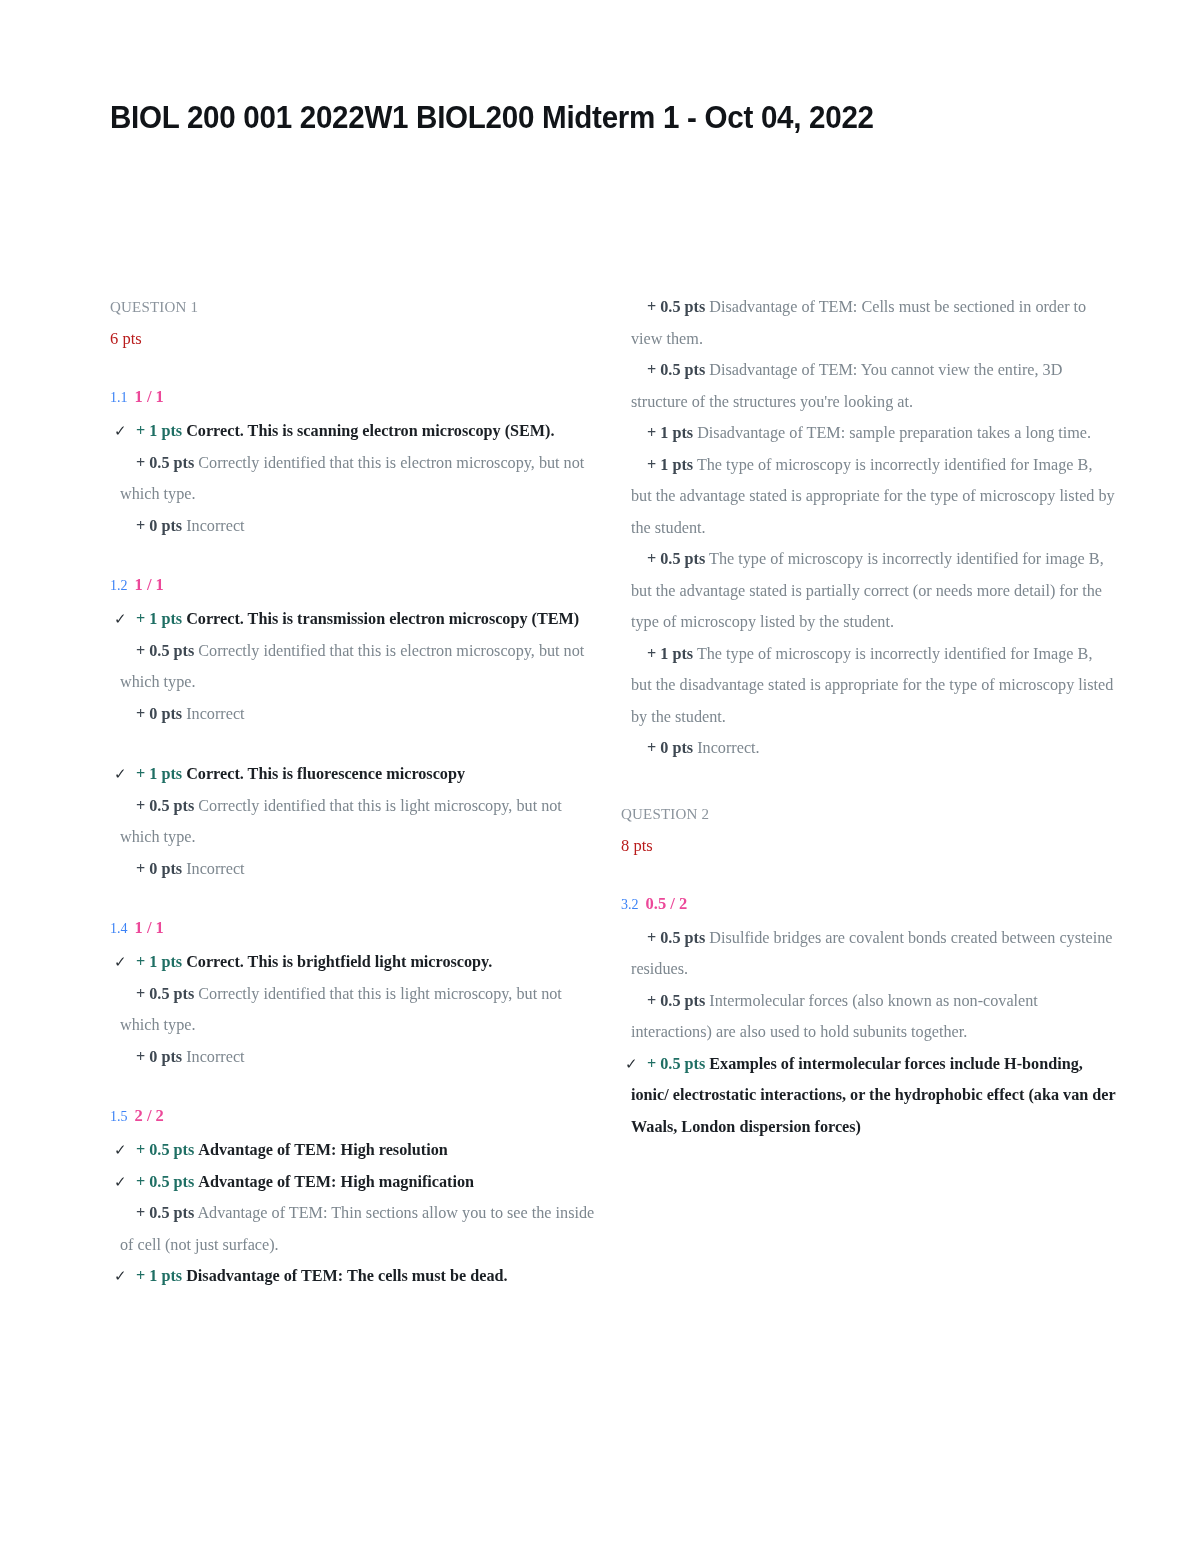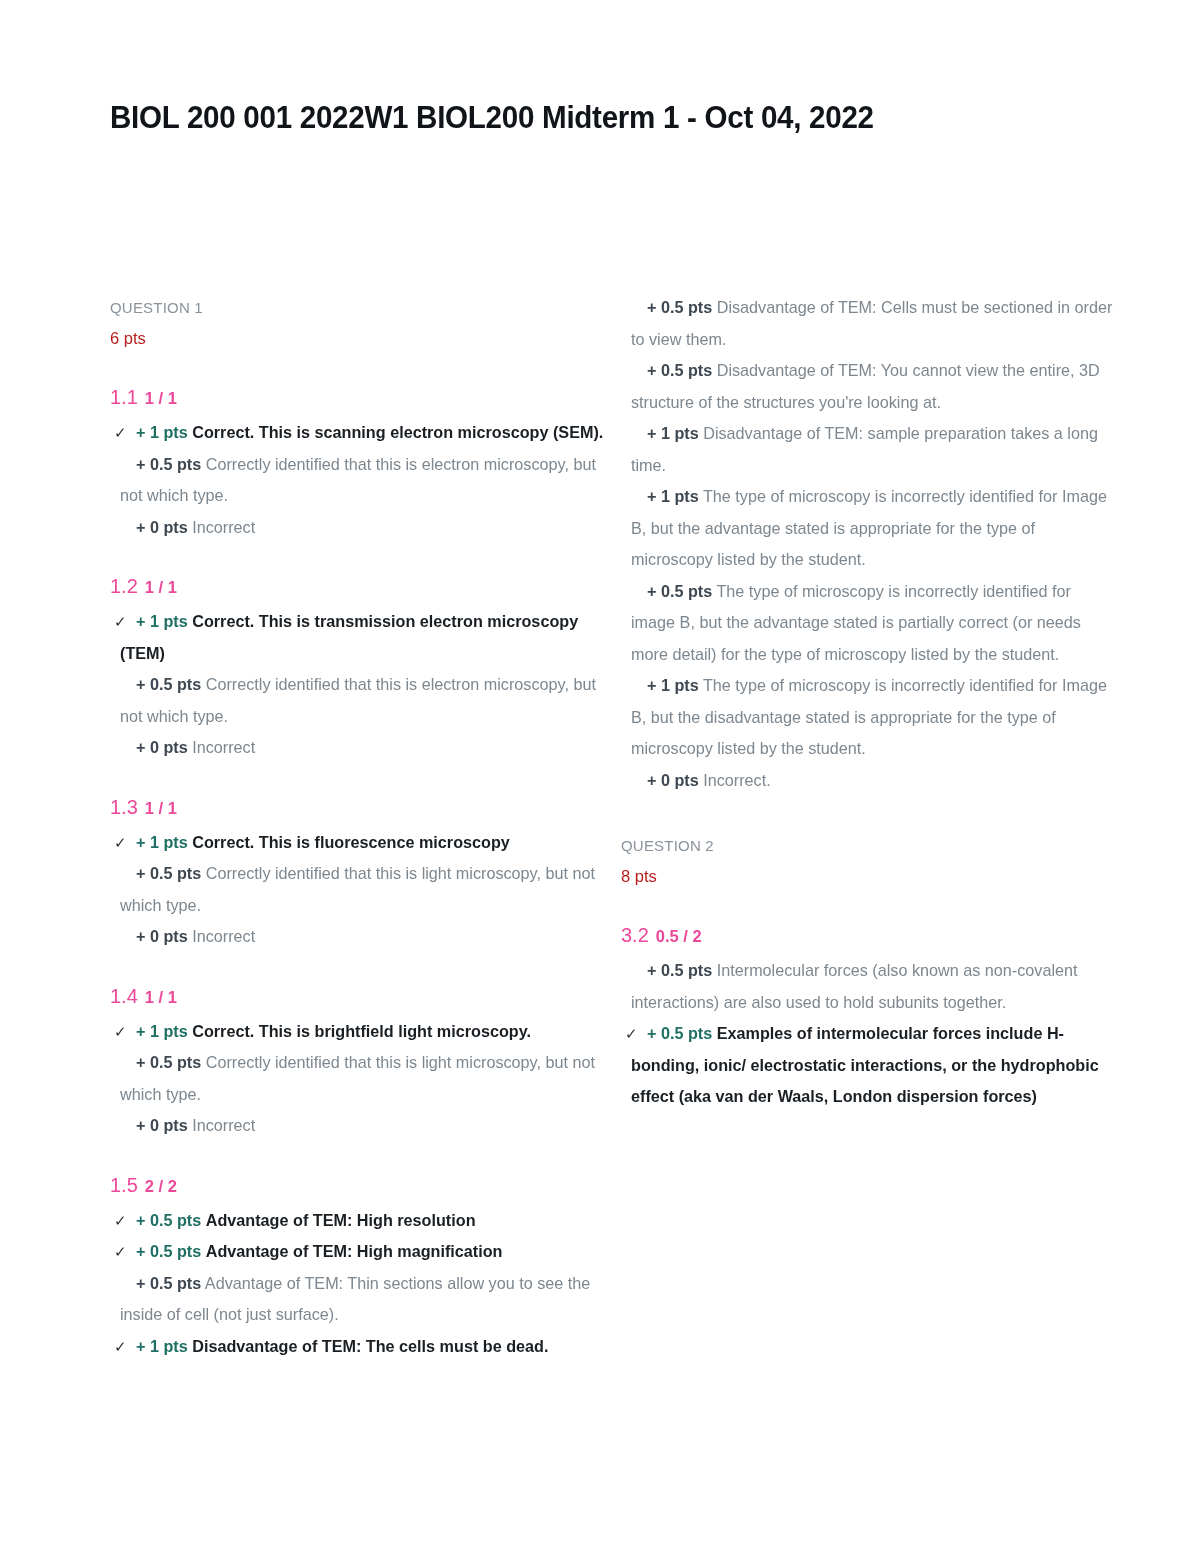--- a/index.html
+++ b/index.html
@@ -40,20 +40,21 @@
   }
 
   
   .columns {
     position: absolute;
     left: 0;
     top: 292px;
     width: 1064px;
     display: flex;
     align-items: flex-start;
+    font-family: Liberation Serif, serif;
   }
   .col {
     width: 495px;
     flex: 0 0 495px;
   }
   .col-left  { margin-left: 110px; }
   .col-right { margin-left: 16px; }
 
   
   .question-head {
@@ -74,22 +75,22 @@
   }
 
   .subquestion {
     margin-top: 29px;
   }
   .subq-head {
     line-height: 28px;
     white-space: nowrap;
   }
   .subq-number {
-    font-size: 20px;
-    color: #ec4899;
+    font-size: 14px;
+    color: #3b82f6;
   }
   .subq-score {
     font-size: 16.5px;
     font-weight: bold;
     color: #ec4899;
     margin-left: 7px;
   }
 
   
   .rubric-list {
@@ -178,21 +179,20 @@
               <span class="check"></span>
               <span class="flow"><span class="inner"><span class="pts">+ 0.5 pts</span> <span class="desc">Correctly identified that this is electron microscopy, but not which type.</span></span></span>
             </div>
             <div class="rubric-item unselected">
               <span class="check"></span>
               <span class="flow"><span class="inner"><span class="pts">+ 0 pts</span> <span class="desc">Incorrect</span></span></span>
             </div>
           </div>
         </div>
         <div class="subquestion">
-          <div class="subq-head"><span class="subq-number">1.3</span><span class="subq-score">1 / 1</span></div>
           <div class="rubric-list">
             <div class="rubric-item selected">
               <span class="check">✓</span>
               <span class="flow"><span class="inner"><span class="pts">+ 1 pts</span> <span class="desc">Correct. This is fluorescence microscopy</span></span></span>
             </div>
             <div class="rubric-item unselected">
               <span class="check"></span>
               <span class="flow"><span class="inner"><span class="pts">+ 0.5 pts</span> <span class="desc">Correctly identified that this is light microscopy, but not which type.</span></span></span>
             </div>
             <div class="rubric-item unselected">
@@ -274,20 +274,24 @@
         </div>
         <div class="question-head" style="margin-top: 34px;">
           <span class="question-label">QUESTION 2</span>
           <span class="question-points">8 pts</span>
         </div>
         <div class="subquestion">
           <div class="subq-head"><span class="subq-number">3.2</span><span class="subq-score">0.5 / 2</span></div>
           <div class="rubric-list">
             <div class="rubric-item unselected">
               <span class="check"></span>
+              <span class="flow"><span class="inner"><span class="pts">+ 0.5 pts</span> <span class="desc">Disulfide bridges are covalent bonds created between cysteine residues.</span></span></span>
+            </div>
+            <div class="rubric-item unselected">
+              <span class="check"></span>
               <span class="flow"><span class="inner"><span class="pts">+ 0.5 pts</span> <span class="desc">Intermolecular forces (also known as non-covalent interactions) are also used to hold subunits together.</span></span></span>
             </div>
             <div class="rubric-item selected">
               <span class="check">✓</span>
               <span class="flow"><span class="inner"><span class="pts">+ 0.5 pts</span> <span class="desc">Examples of intermolecular forces include H-bonding, ionic/ electrostatic interactions, or the hydrophobic effect (aka van der Waals, London dispersion forces)</span></span></span>
             </div>
           </div>
         </div>
       </div>
 

